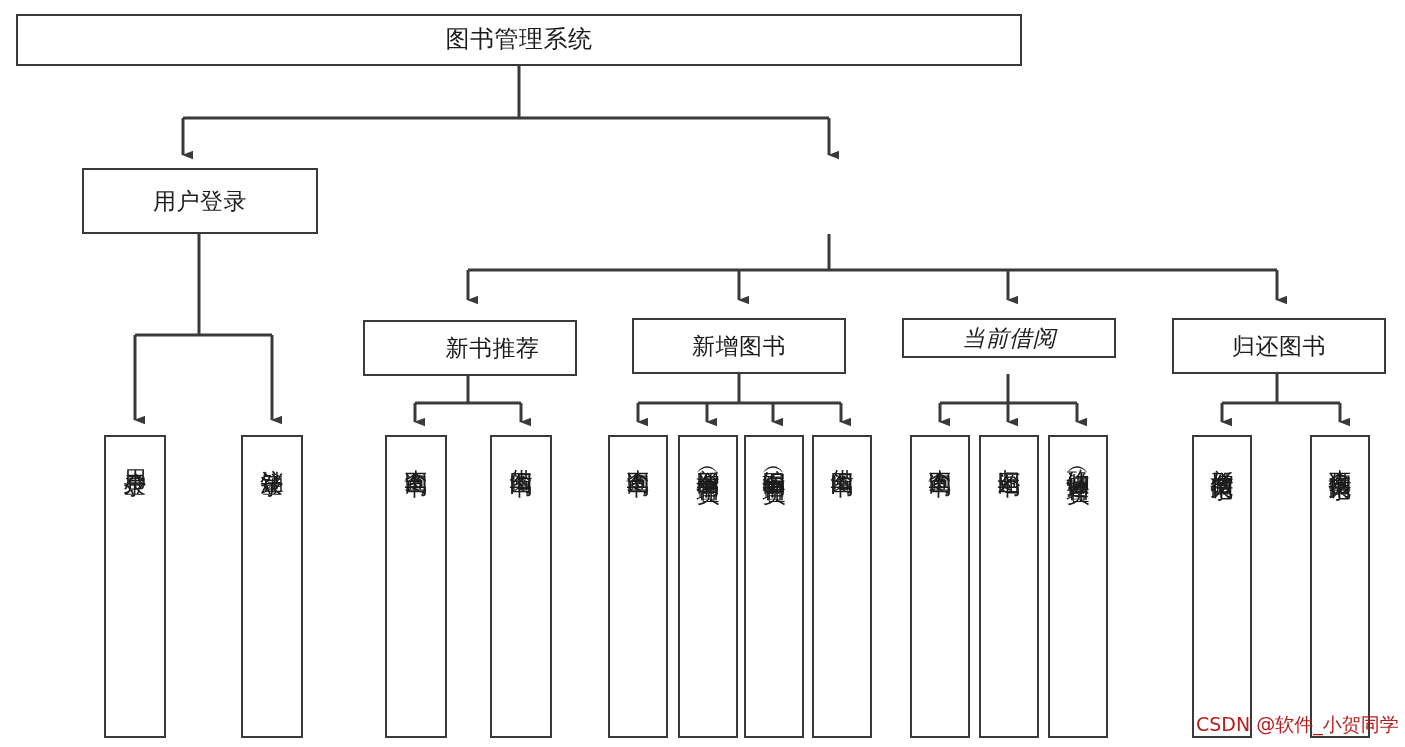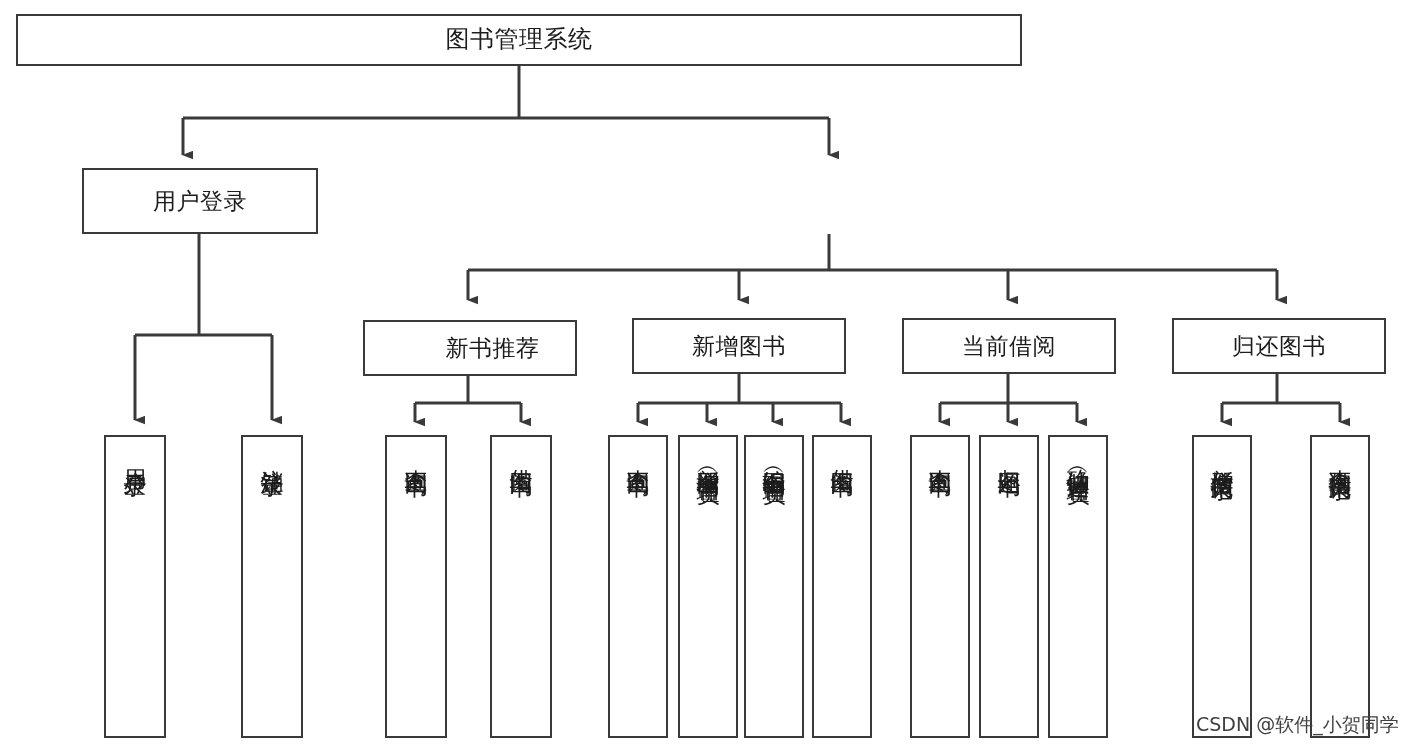--- a/index.html
+++ b/index.html
@@ -57,21 +57,21 @@
     font-size: 23px;
     line-height: 1.0;
     letter-spacing: 2px;
     white-space: pre;
   }
   .node.root .node-label {
     font-size: 24px;
   }
   .watermark {
     position: absolute;
-    color: #404040;
+    color: #b91c1c;
     font-size: 19px;
     z-index: 5;
     white-space: nowrap;
     pointer-events: none;
   }
 </style>
 </head>
 <body>
 
 <div id="diagram-root">
@@ -135,21 +135,21 @@
   <div class="node horizontal" style="left:82px; top:168px; width:236px; height:66px;">
     <span class="node-label">用户登录</span>
   </div>
 
   <div class="node horizontal" style="left:363px; top:320px; width:214px; height:56px;padding-left:45px;">
     <span class="node-label">新书推荐</span>
   </div>
   <div class="node horizontal" style="left:632px; top:318px; width:214px; height:56px;">
     <span class="node-label">新增图书</span>
   </div>
-  <div class="node horizontal" style="left:902px; top:318px; width:214px; height:56px;">
+  <div class="node horizontal" style="left:902px; top:318px; width:214px; height:40px;font-style:italic;">
     <span class="node-label">当前借阅</span>
   </div>
   <div class="node horizontal" style="left:1172px; top:318px; width:214px; height:56px;">
     <span class="node-label">归还图书</span>
   </div>
 
   <div class="node vertical" style="left:104px; top:435px; width:62px; height:303px;">
     <span class="node-label">用户登录</span>
   </div>
   <div class="node vertical" style="left:241px; top:435px; width:62px; height:303px;">

